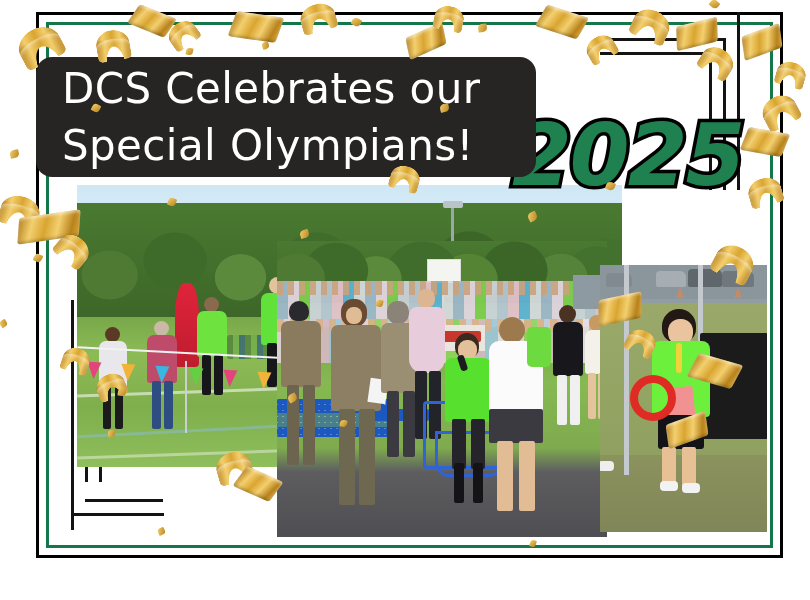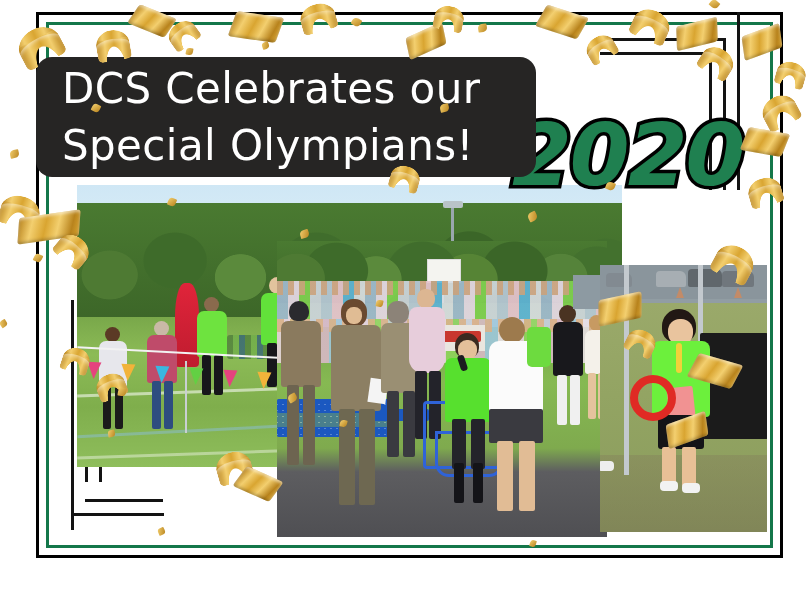--- a/index.html
+++ b/index.html
@@ -314,21 +314,21 @@
       <div style="position:absolute;left:-22px;top:66px;width:30px;height:30px;border:8px solid #e02a24;border-radius:50%;"></div>
     </div>
     <div style="position:absolute;left:-2px;top:196px;width:16px;height:10px;background:#eee;border-radius:4px;"></div>
   </div>
 
   <div id="title-box">
     <div class="title-line">DCS Celebrates our</div>
     <div class="title-line">Special Olympians!</div>
   </div>
 
-  <div id="year"><span>2020</span></div>
+  <div id="year"><span>2025</span></div>
 
 
   <div id="confetti-layer">
       <div class="conf" style="left:18px;top:28px;width:44px;height:26px;transform:rotate(-28deg);
         border-radius:60% 60% 18% 18%;
         border-top:10.92px solid transparent;
         background:linear-gradient(95deg,#b8831d 0%,#f3cf6f 26%,#d9a531 52%,#f3cf6f 74%,#b8831d 100%);
         -webkit-mask-image:radial-gradient(ellipse at 50% 120%, transparent 38%, #000 40%);
         mask-image:radial-gradient(ellipse at 50% 120%, transparent 38%, #000 40%);
         box-shadow:inset 0 2px 4px rgba(255,255,255,.45);"></div>

